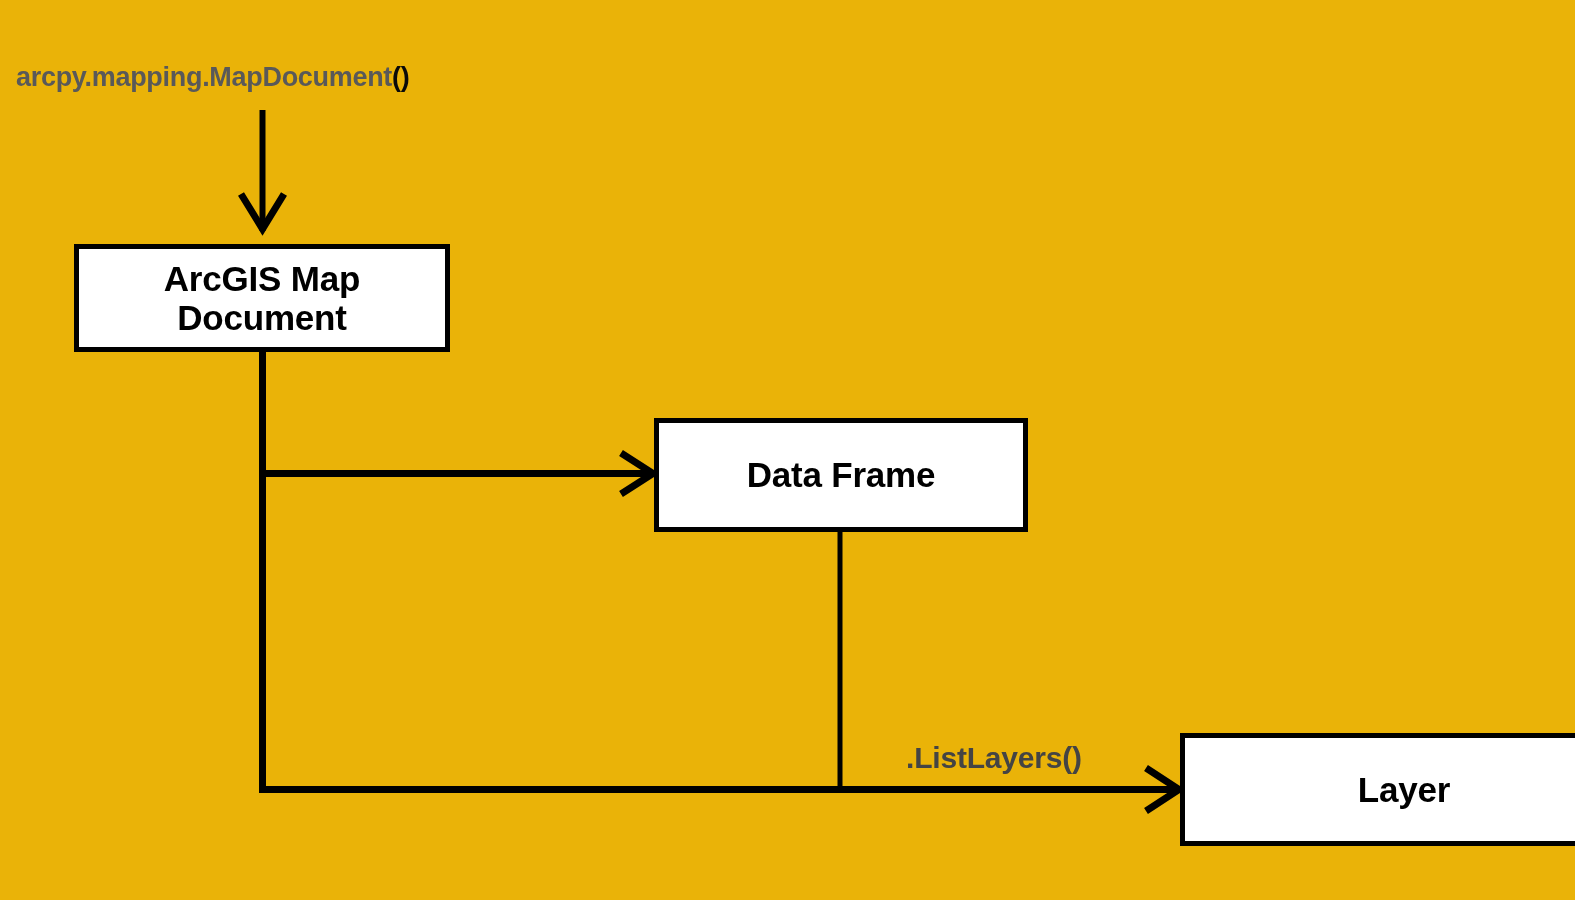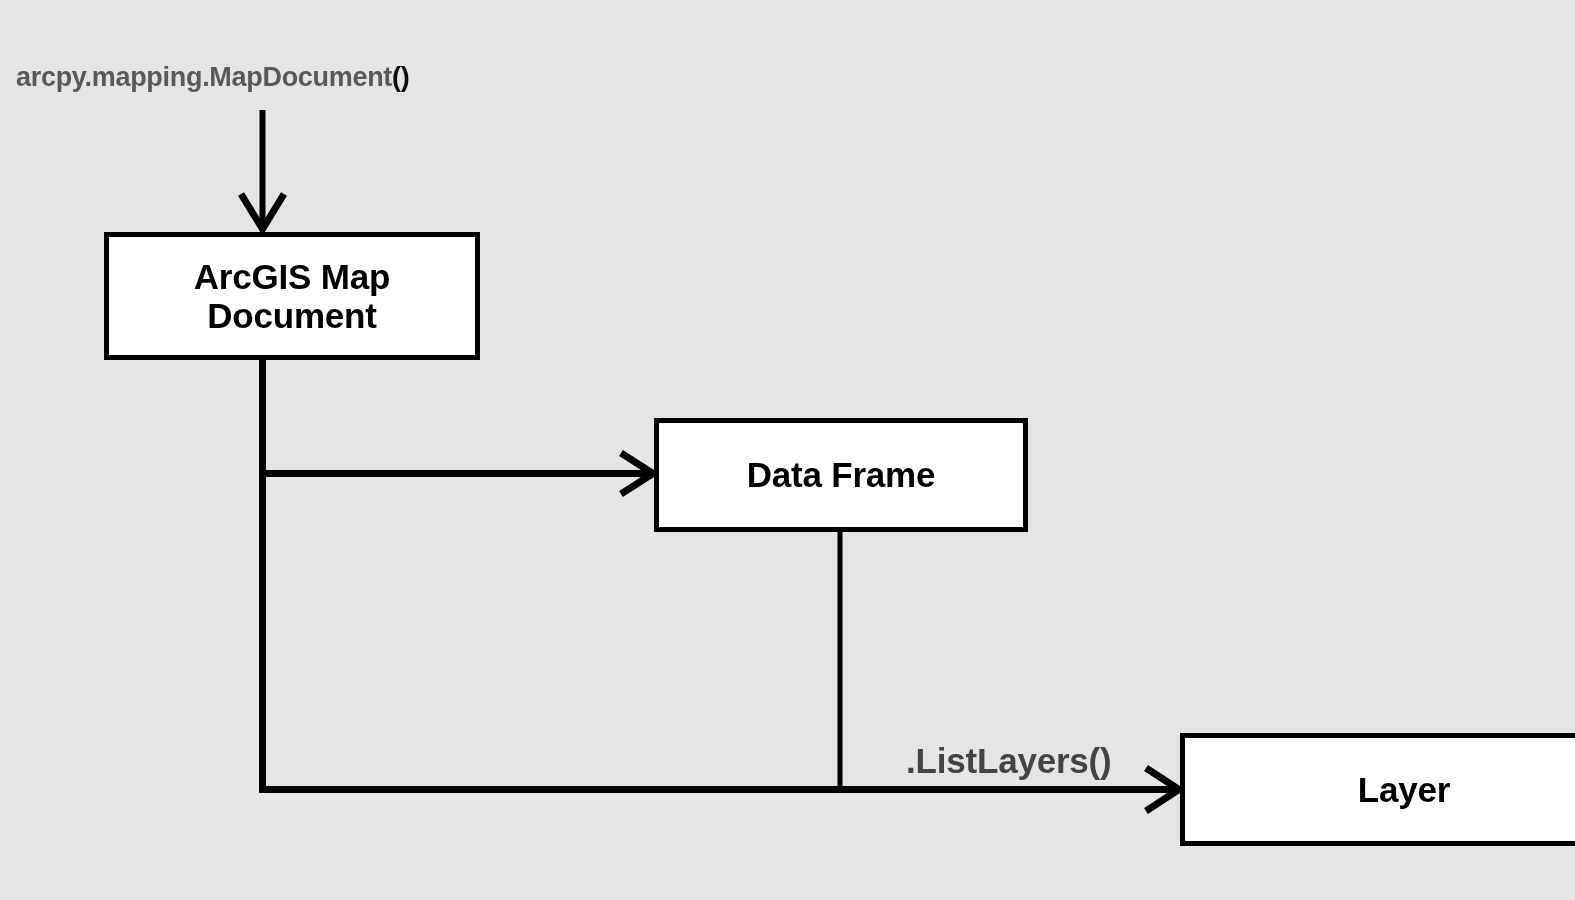--- a/index.html
+++ b/index.html
@@ -8,21 +8,21 @@
     padding: 0;
     background: #ffffff;
   }
   body {
     font-family: "Liberation Sans", sans-serif;
   }
   #canvas {
     position: relative;
     width: 1575px;
     height: 900px;
-    background: #e5e5e5;
+    background: #eab308;
     overflow: hidden;
   }
   #diagram-svg {
     position: absolute;
     left: 0;
     top: 0;
     width: 1575px;
     height: 900px;
   }
   .node-box {
@@ -56,38 +56,38 @@
     font-family: "Liberation Sans", sans-serif;
     font-weight: bold;
     white-space: nowrap;
     letter-spacing: -0.3px;
   }
   .ctor-name { color: #595959; }
   .ctor-parens { color: #0a0a0a; }
 
   
   #node-map-document {
-    left: 74px;  top: 232px;  width: 376px;  height: 128px; margin-left: 30px;
+    left: 74px;  top: 244px;  width: 376px;  height: 108px;
   }
   #node-map-document .node-label { font-size: 35px; }
 
   #node-data-frame {
     left: 654px; top: 418px;  width: 374px;  height: 114px;
   }
   #node-data-frame .node-label { font-size: 35px; }
 
   #node-layer {
     left: 1180px; top: 733px; width: 448px;  height: 113px;
   }
   #node-layer .node-label { font-size: 35px; }
 
   
   #label-constructor { left: 16px;  top: 62px;  font-size: 27px; }
   #label-list-data-frames { left: 304px; top: 405px; font-size: 27px; }
-  #label-list-layers { left: 906px; top: 741px; font-size: 35px; }
+  #label-list-layers { left: 906px; top: 741px; font-size: 30px; }
 </style>
 </head>
 <body>
 
 <div id="canvas">
 
   <svg id="diagram-svg" viewBox="0 0 1575 900" xmlns="http://www.w3.org/2000/svg">
 
     <g>
       <line x1="262.5" y1="110" x2="262.5" y2="231" stroke="#000000" stroke-width="6"></line>

